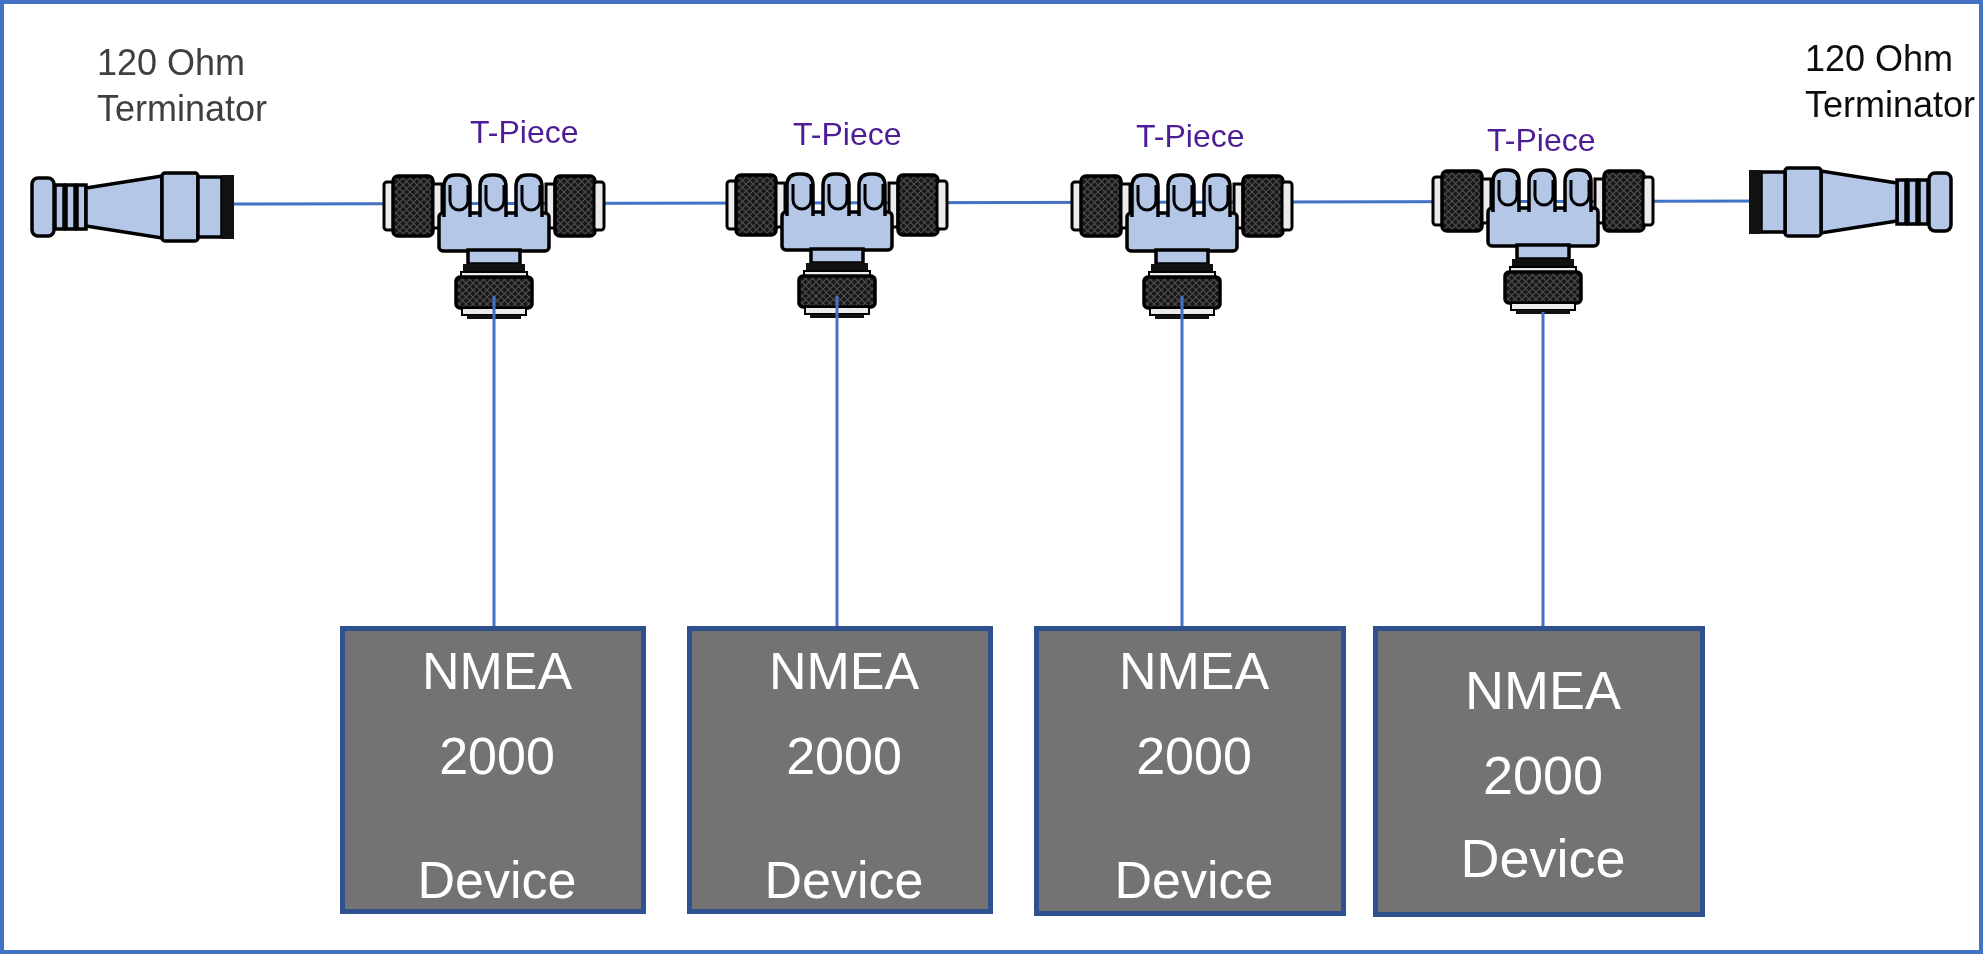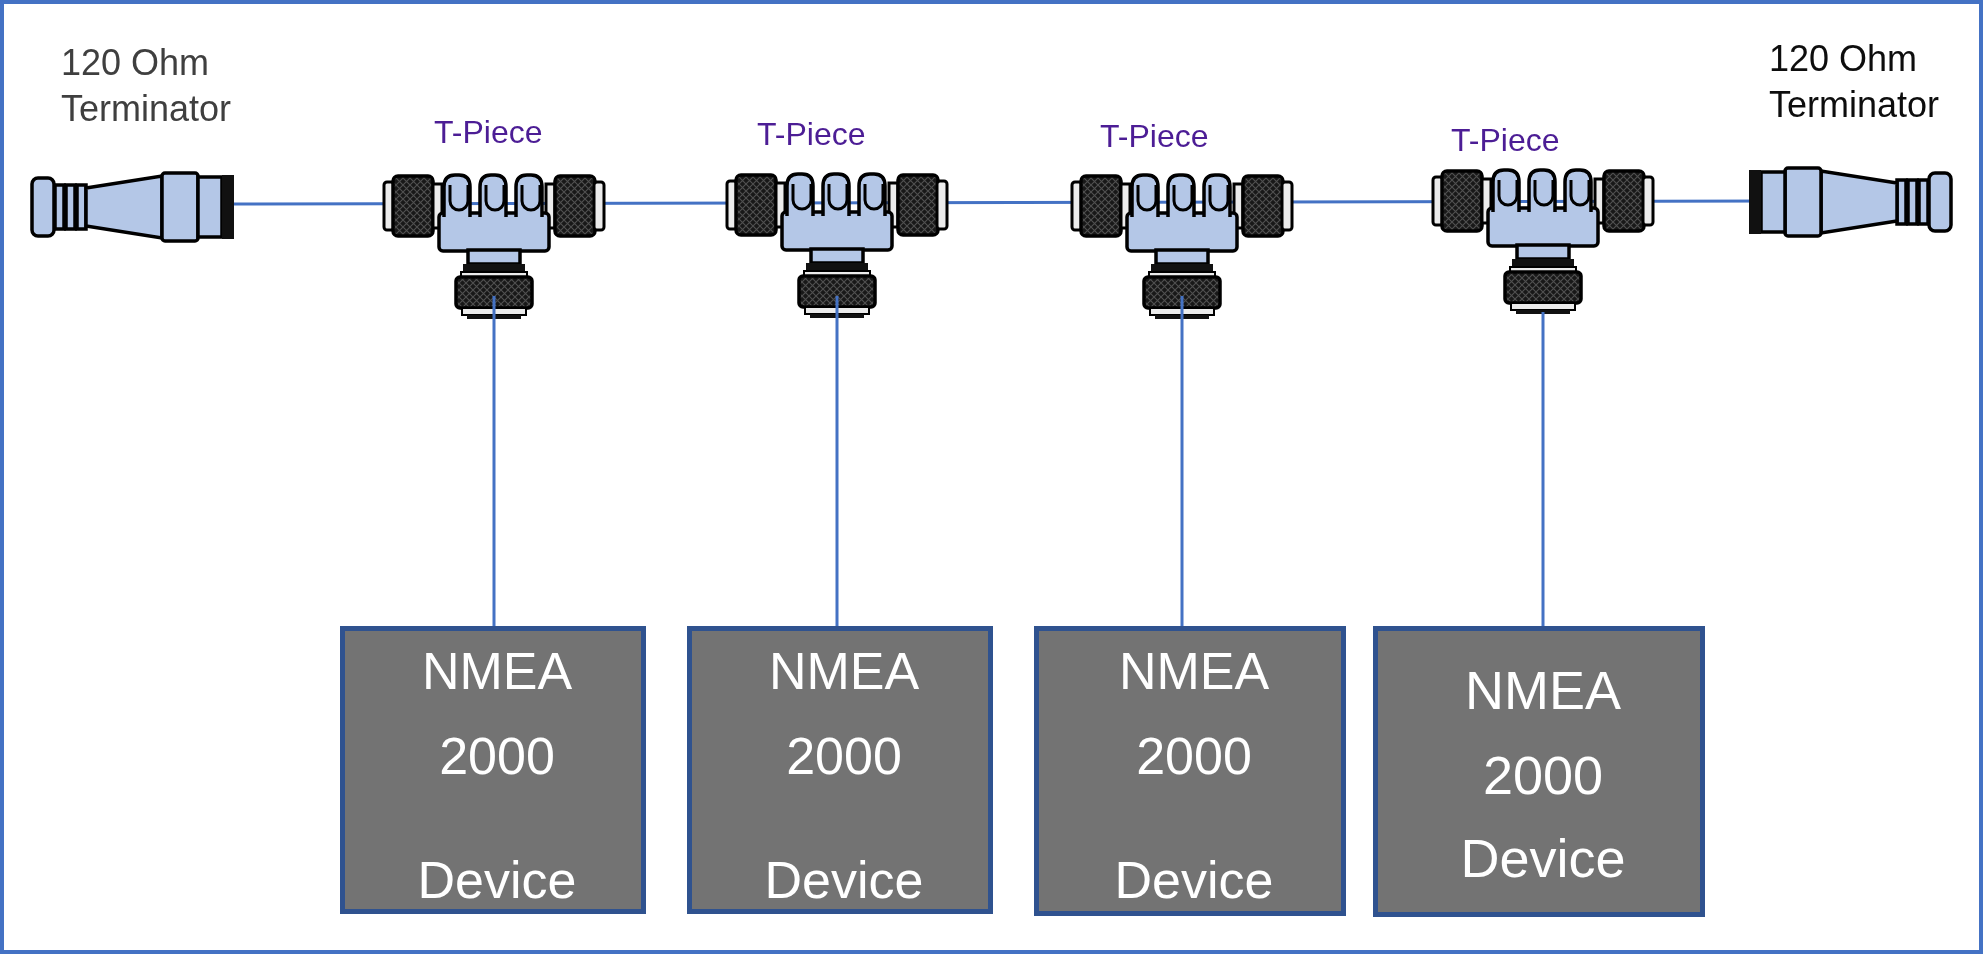--- a/index.html
+++ b/index.html
@@ -21,20 +21,21 @@
     position: absolute;
     left: 0;
     top: 0;
     width: 1983px;
     height: 954px;
   }
   .label {
     position: absolute;
     white-space: nowrap;
     color: #000000;
+    margin-left: 36px;
   }
   .tee-label {
     font-size: 32px;
     color: #4c1d95;
   }
   .terminator-label {
     font-size: 36px;
     line-height: 46px;
   }
   .terminator-label.left  { color: #3F3F3F; }

